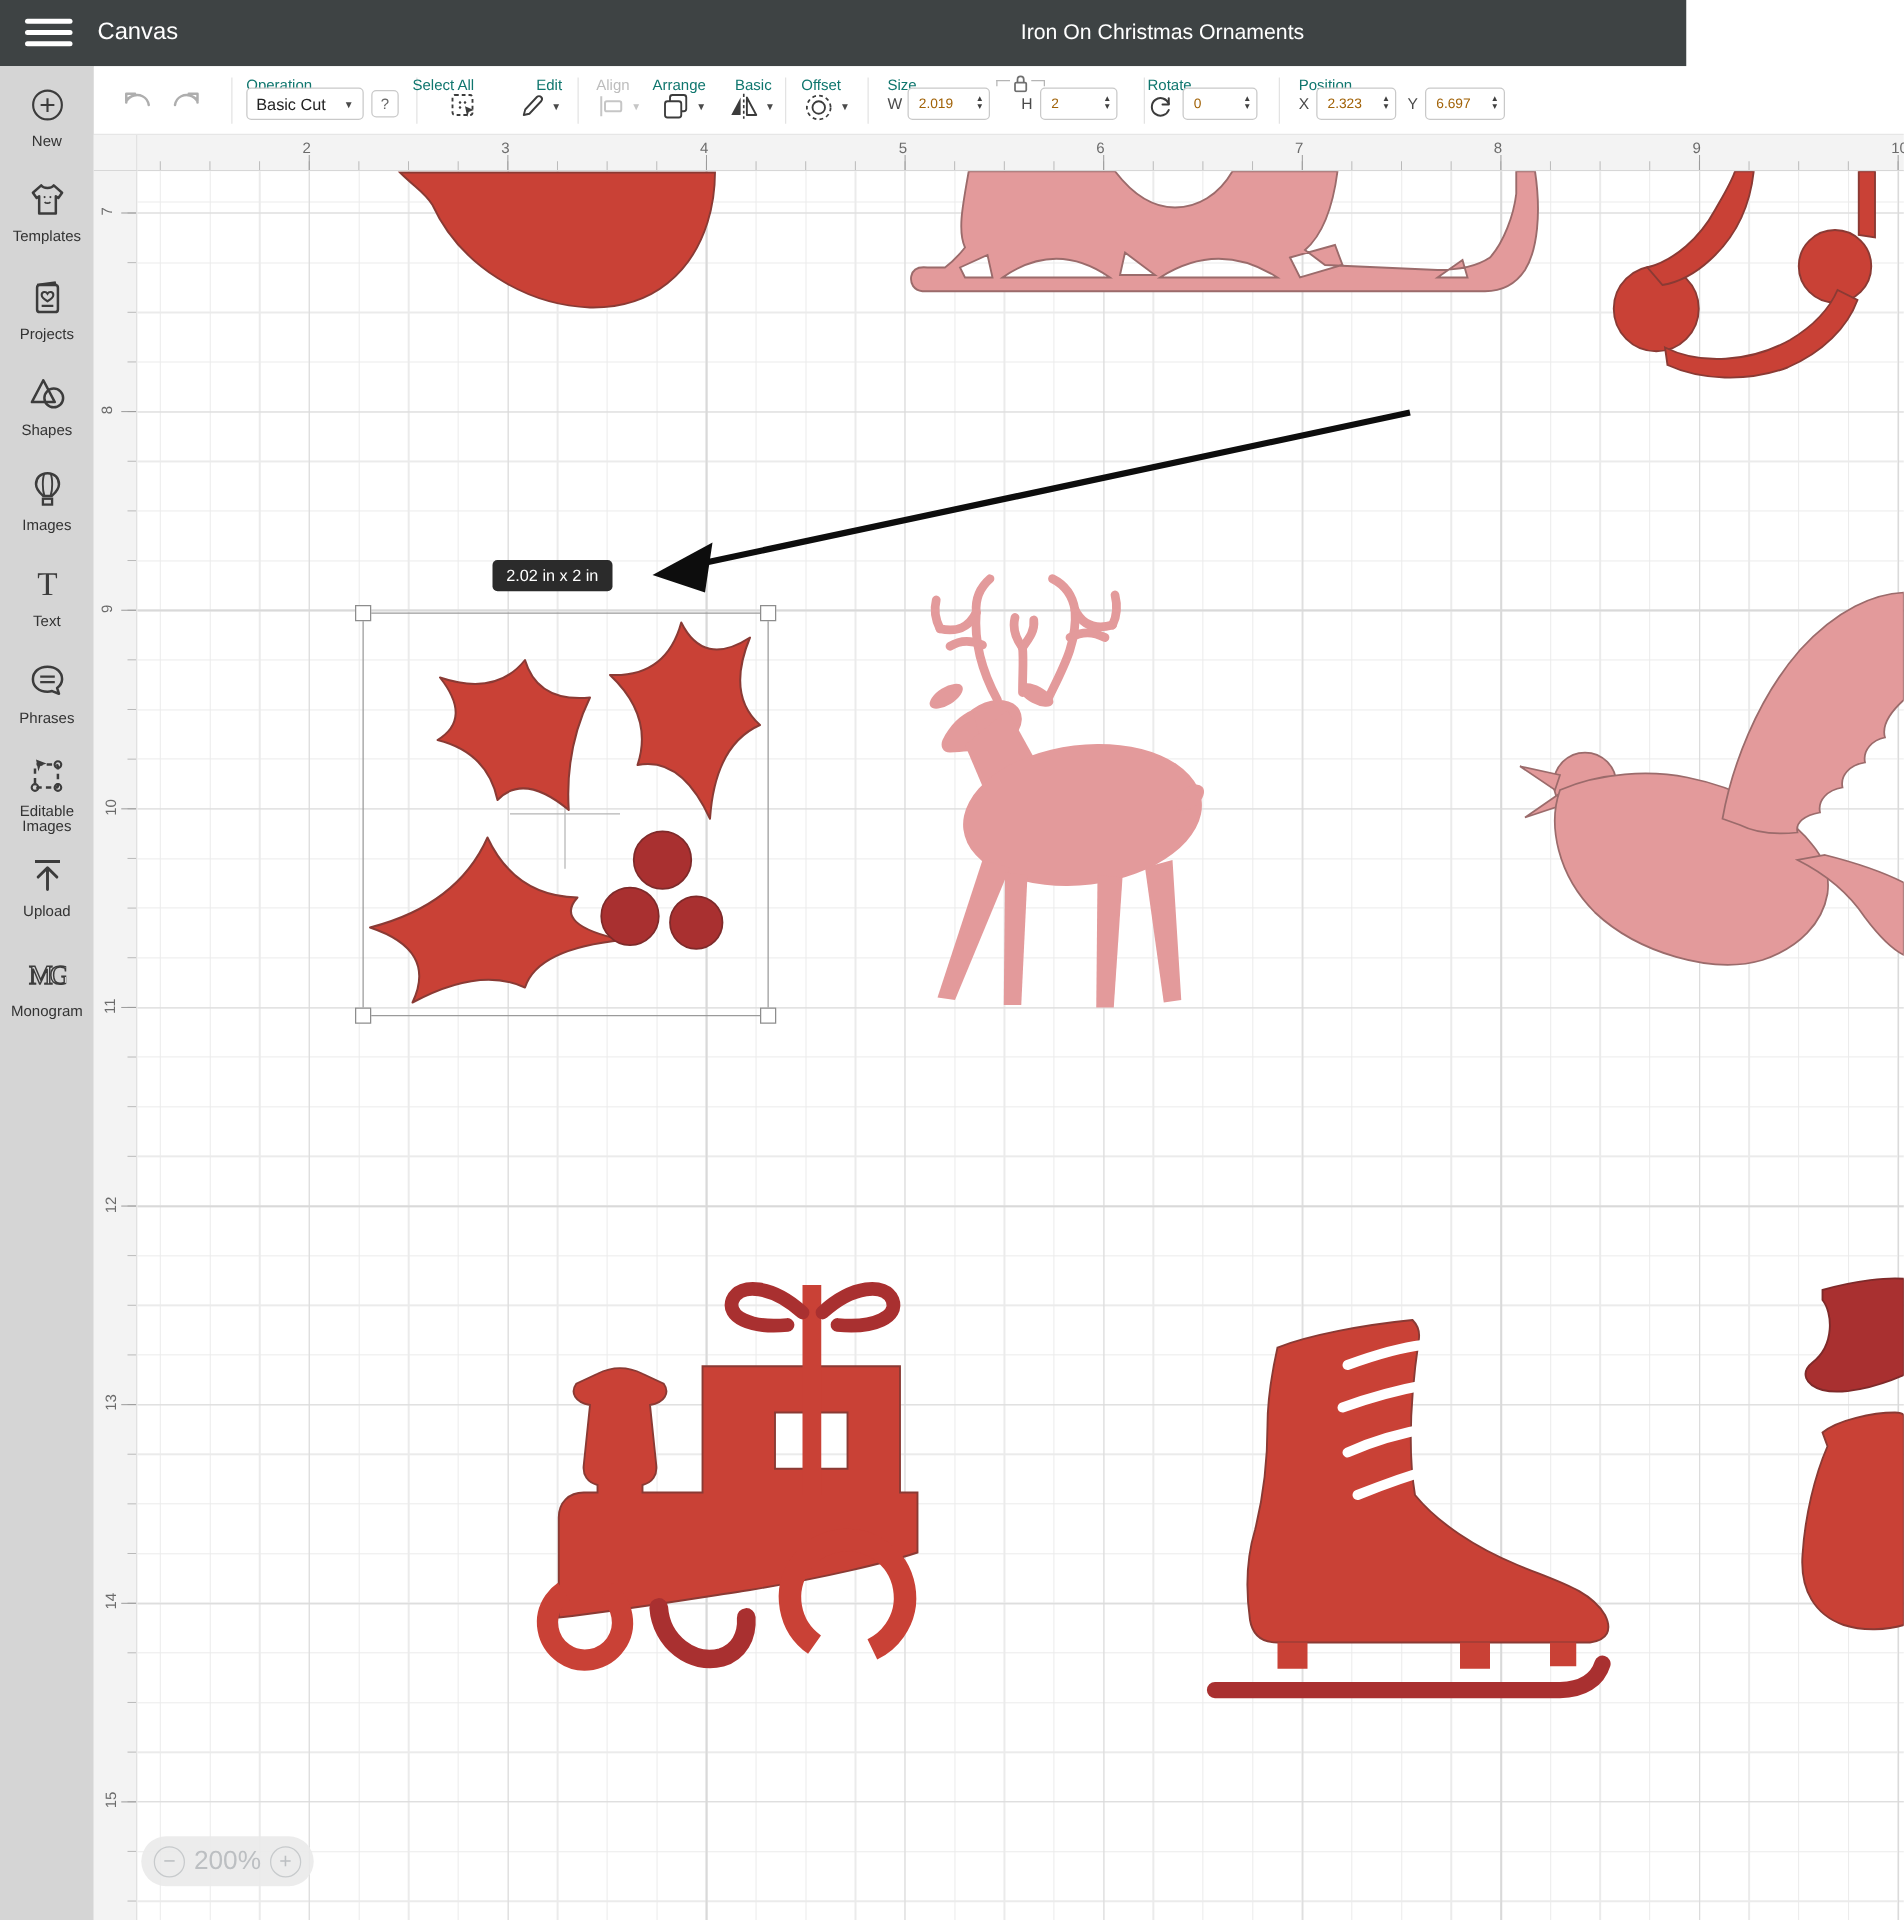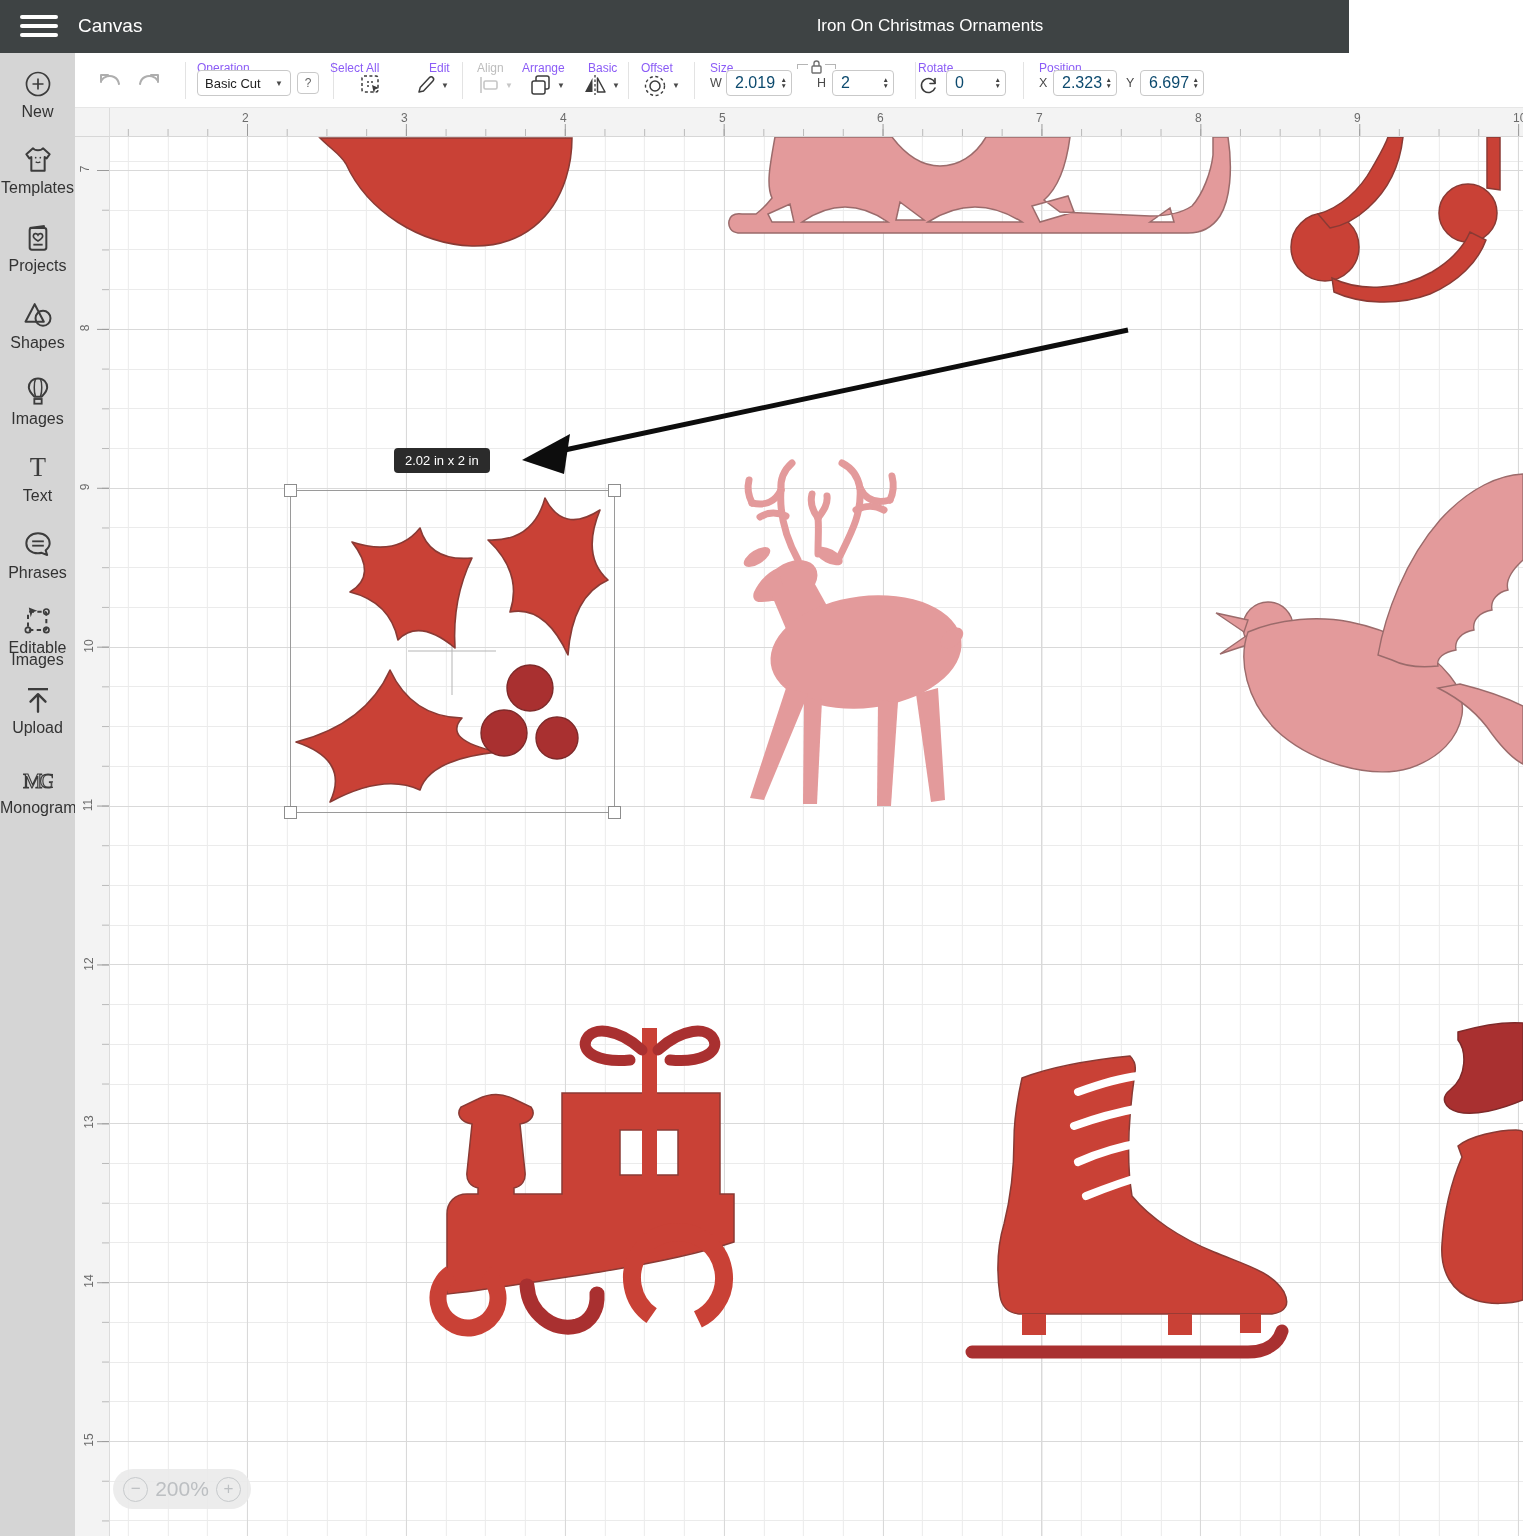--- a/index.html
+++ b/index.html
@@ -8,44 +8,44 @@
 
   
   .topbar { position:absolute; left:0; top:0; width:1349px; height:53px; background:#3e4344; }
   .hamburger { position:absolute; left:20px; top:15px; width:38px; height:24px; cursor:pointer; }
   .hamburger span { display:block; width:38px; height:4px; background:#fff; border-radius:2px; margin-bottom:5px; }
   .topbar-canvas { position:absolute; left:78px; top:15px; color:#fff; font-size:19px; }
   .topbar-title { position:absolute; left:930px; top:16px; transform:translateX(-50%); color:#fff; font-size:17px; white-space:nowrap; }
 
   
   .toolbar { position:absolute; left:75px; top:53px; width:1448px; height:55px; background:#fff; border-bottom:1px solid #e6e6e6; }
-  .toolbar .grp-label { position:absolute; top:8px; font-size:12px; color:#8b5cf6; }
+  .toolbar .grp-label { position:absolute; top:8px; font-size:12px; color:#0f766e; }
   .toolbar .grp-label.dim { color:#bdbdbd; }
   .sep { position:absolute; top:9px; width:1px; height:37px; background:#e3e3e3; }
   .tb-icon { position:absolute; top:19px; }
   .caret { font-size:8px; color:#4a4a4a; position:absolute; top:28px; }
   .caret.dim { color:#c6c6c6; }
   .field { position:absolute; top:17px; height:26px; border:1px solid #c9c9c9; border-radius:4px; background:#fff;
            display:flex; align-items:center; justify-content:space-between; padding:0 4px 0 8px; }
-  .field .val { font-size:16px; color:#0c4a6e; }
+  .field .val { font-size:11px; color:#a16207; }
   .stepper { display:flex; flex-direction:column; line-height:6px; font-size:6.5px; color:#3f3f3f; text-align:center; }
   .axis-lbl { position:absolute; top:23px; font-size:12.5px; color:#4a4a4a; }
   .selectbox { position:absolute; top:17px; height:26px; border:1px solid #c9c9c9; border-radius:4px; background:#fff;
            display:flex; align-items:center; justify-content:space-between; padding:0 7px; font-size:13px; color:#222; }
   .helpbox { position:absolute; top:19px; width:22px; height:22px; border:1px solid #c9c9c9; border-radius:4px;
            font-size:12px; color:#666; display:flex; align-items:center; justify-content:center; }
   .lockwrap { position:absolute; top:6px; display:flex; align-items:center; }
   .lockwrap .wing { width:11px; height:5px; border-top:1px solid #b5b5b5; }
   .lockwrap .wing.l { border-left:1px solid #b5b5b5; margin-right:2px; }
   .lockwrap .wing.r { border-right:1px solid #b5b5b5; margin-left:2px; }
 
   
   .sidebar { position:absolute; left:0; top:53px; width:75px; height:1483px; background:#d5d5d5; }
   .side-item { position:absolute; left:0; width:75px; text-align:center; cursor:pointer; }
-  .side-item .lbl { font-size:16px; color:#333; margin-top:3px; line-height:12px; }
+  .side-item .lbl { font-size:12px; color:#333; margin-top:3px; line-height:12px; }
 
   
   .ruler-corner { position:absolute; left:75px; top:108px; width:35px; height:29px; background:#f3f3f3;
       border-right:1px solid #dcdcdc; border-bottom:1px solid #d7d7d7; }
   .hruler { position:absolute; left:110px; top:108px; width:1413px; height:29px; background:#f3f3f3; border-bottom:1px solid #d7d7d7;
       background-image:
         linear-gradient(to right,#9a9a9a 0 1px,transparent 1px),
         linear-gradient(to right,#b9b9b9 0 1px,transparent 1px);
       background-size:158.9px 12px, 39.72px 7px;
       background-position:137px bottom, 17.84px bottom;

